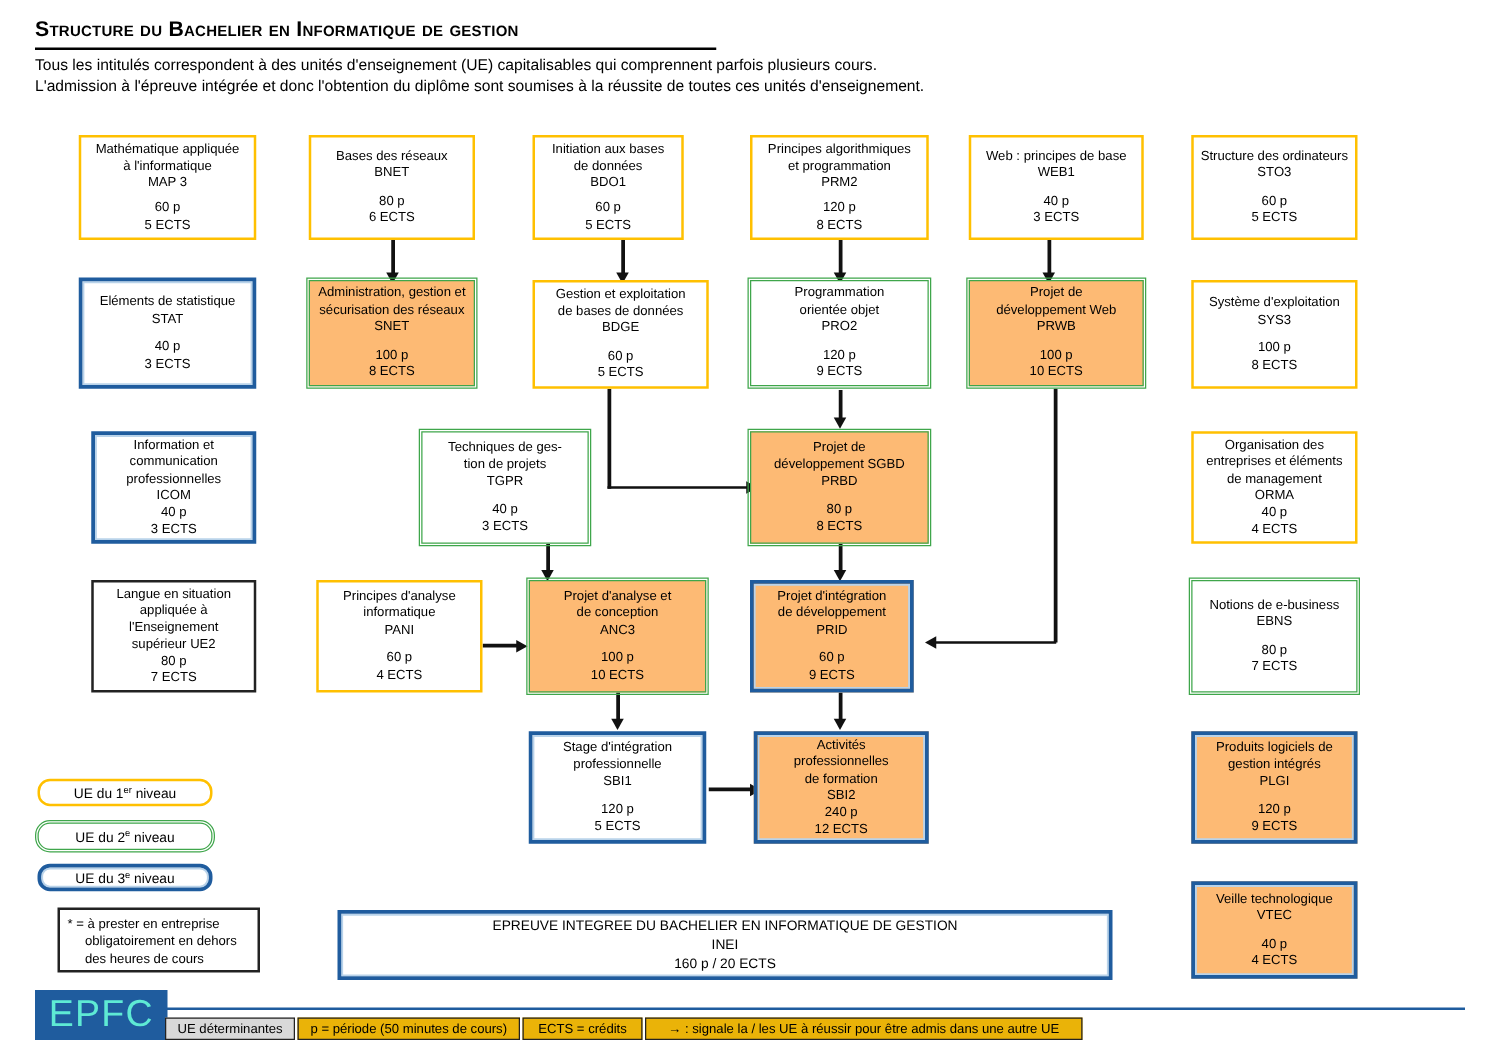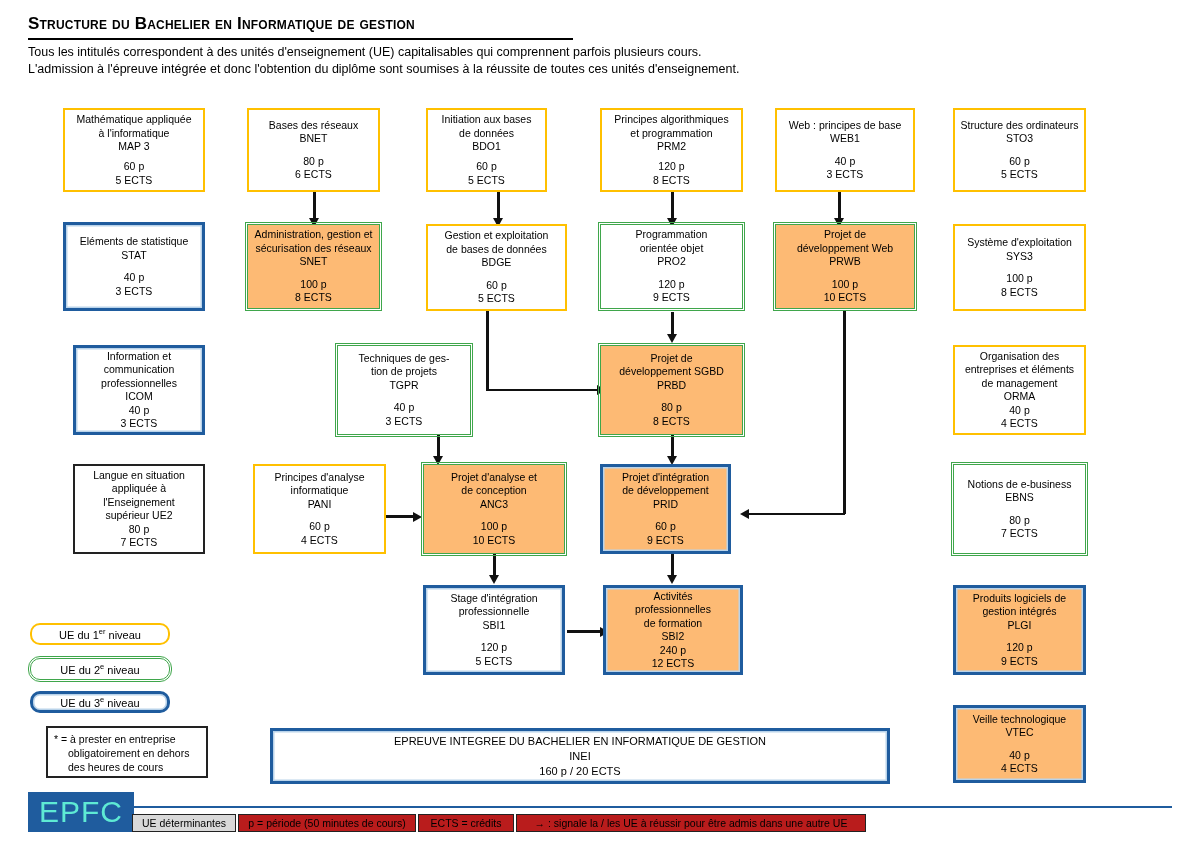--- a/index.html
+++ b/index.html
@@ -81,21 +81,21 @@
   
   .footer-rule{position:absolute;left:28px;top:806px;width:1144px;height:2px;background:#1F5C9E;}
   .epfc{
     position:absolute;left:28px;top:792px;width:106px;height:40px;
     background:#1F5C9E;color:#5eead4;
     font-size:30px;letter-spacing:1px;
     display:flex;align-items:center;justify-content:center;
     font-family:"Liberation Sans","DejaVu Sans",sans-serif;
   }
   .fbox{
-    position:absolute;box-sizing:border-box;border:1.5px solid #222;background:#b91c1c;
+    position:absolute;box-sizing:border-box;border:1.5px solid #222;background:#eab308;
     font-size:10.5px;height:18px;
     display:flex;align-items:center;justify-content:center;
     padding:0 5px;white-space:nowrap;
   }
   .fbox.gray{background:#d9d9d9;}
   sup{font-size:7.5px;vertical-align:super;}
 </style>
 </head>
 <body>
 

